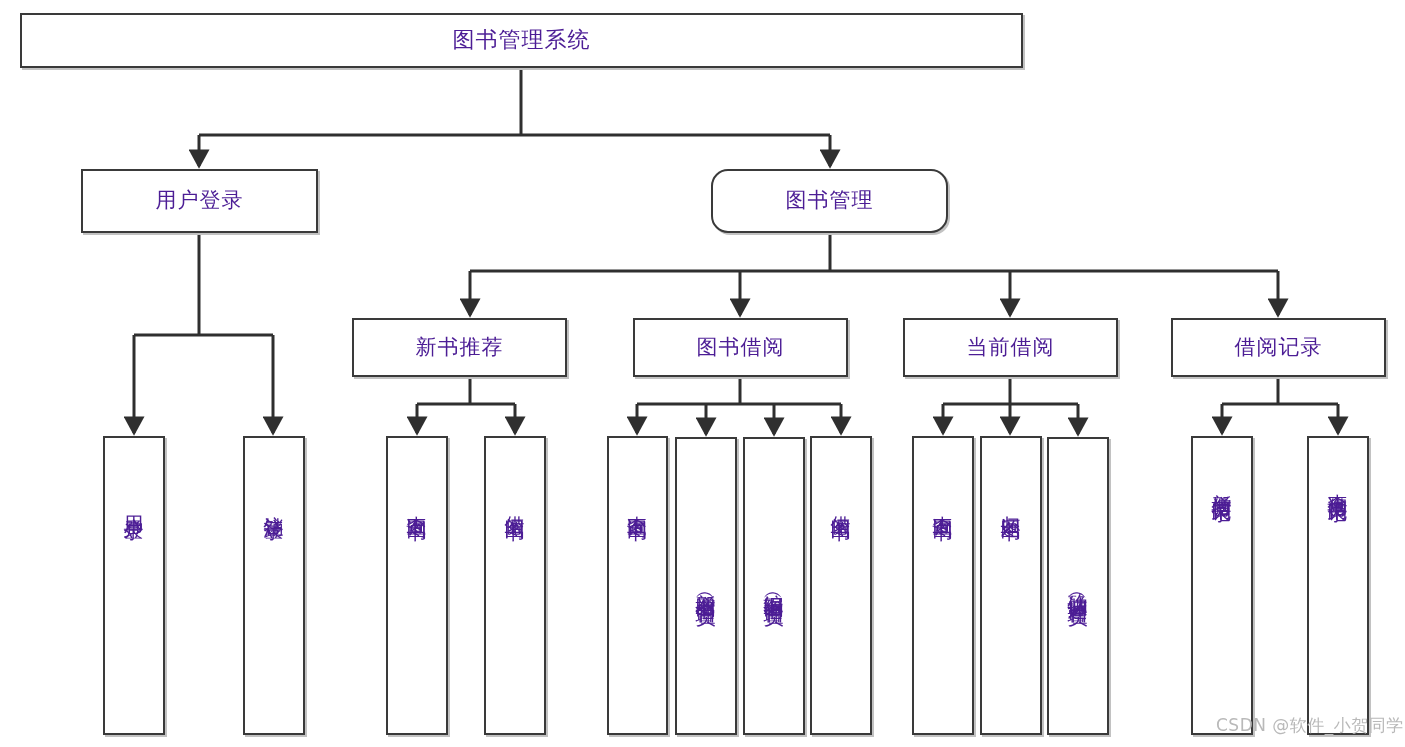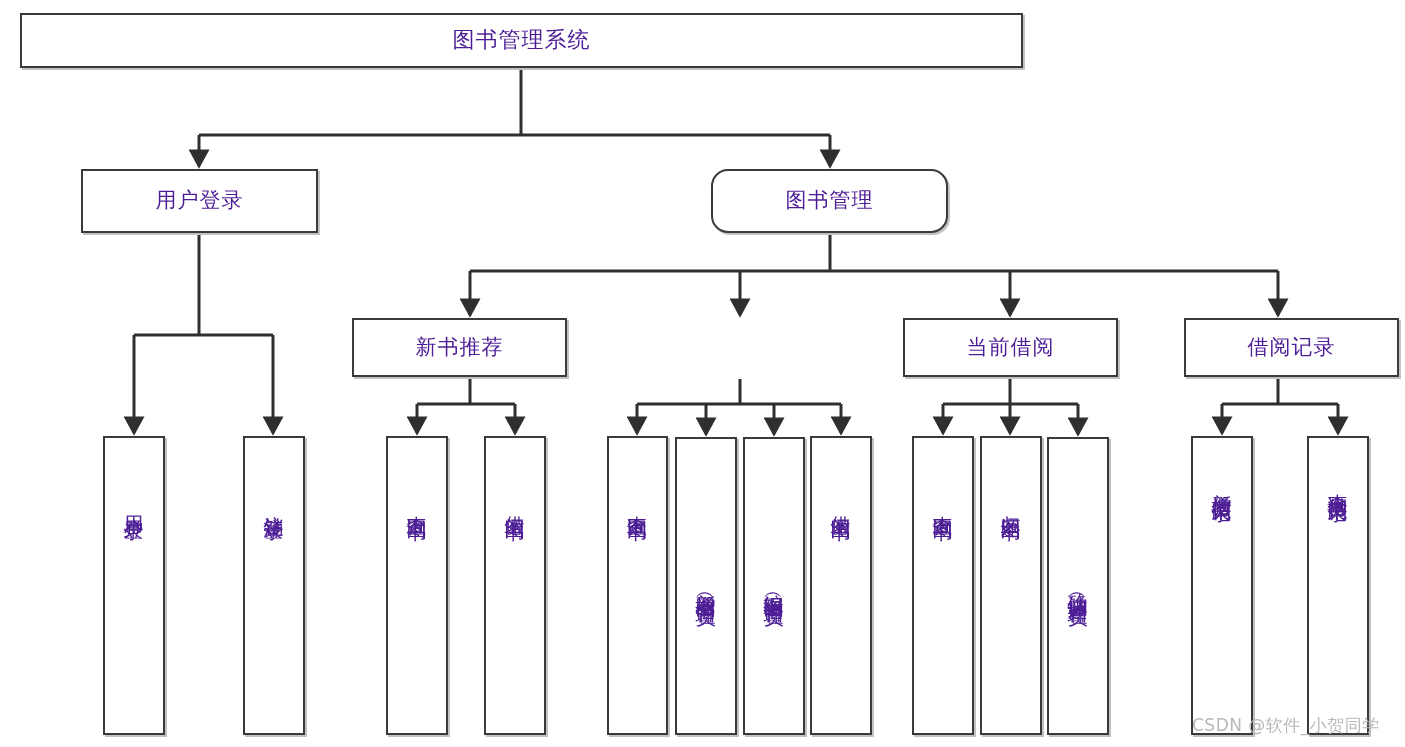--- a/index.html
+++ b/index.html
@@ -73,20 +73,21 @@
     padding-top: 2px;
   }
   .watermark {
     position: absolute;
     color: #b9b9b9;
     font-size: 17px;
     letter-spacing: 0.5px;
     white-space: nowrap;
     z-index: 6;
     pointer-events: none;
+    padding-left: 24px;
   }
 </style>
 </head>
 <body>
 
 <div id="diagram">
 
   <svg id="connectors" viewBox="0 0 1405 747" xmlns="http://www.w3.org/2000/svg">
     <defs>
       <marker id="arrow" viewBox="0 0 12 12" refX="9.5" refY="6" markerWidth="7" markerHeight="7" orient="auto-start-reverse">
@@ -144,24 +145,27 @@
   <div class="node h" style="left:81px; top:169px; width:237px; height:64px;">
     <span class="node-label">用户登录</span>
   </div>
   <div class="node h" style="left:711px; top:169px; width:237px; height:64px;border-radius:17px;">
     <span class="node-label">图书管理</span>
   </div>
 
   <div class="node h" style="left:352px; top:318px; width:215px; height:59px;">
     <span class="node-label">新书推荐</span>
   </div>
+  <div class="node h" style="left:633px; top:318px; width:215px; height:59px;">
+    <span class="node-label">图书借阅</span>
+  </div>
   <div class="node h" style="left:903px; top:318px; width:215px; height:59px;">
     <span class="node-label">当前借阅</span>
   </div>
-  <div class="node h" style="left:1171px; top:318px; width:215px; height:59px;margin-left:13px;">
+  <div class="node h" style="left:1171px; top:318px; width:215px; height:59px;">
     <span class="node-label">借阅记录</span>
   </div>
 
   <div class="node v" style="left:103px; top:436px; width:62px; height:299px; padding-top:62px;">
     <span class="node-label">用户登录</span>
   </div>
   <div class="node v" style="left:243px; top:436px; width:62px; height:299px; padding-top:62px;">
     <span class="node-label">注销登录</span>
   </div>
 

